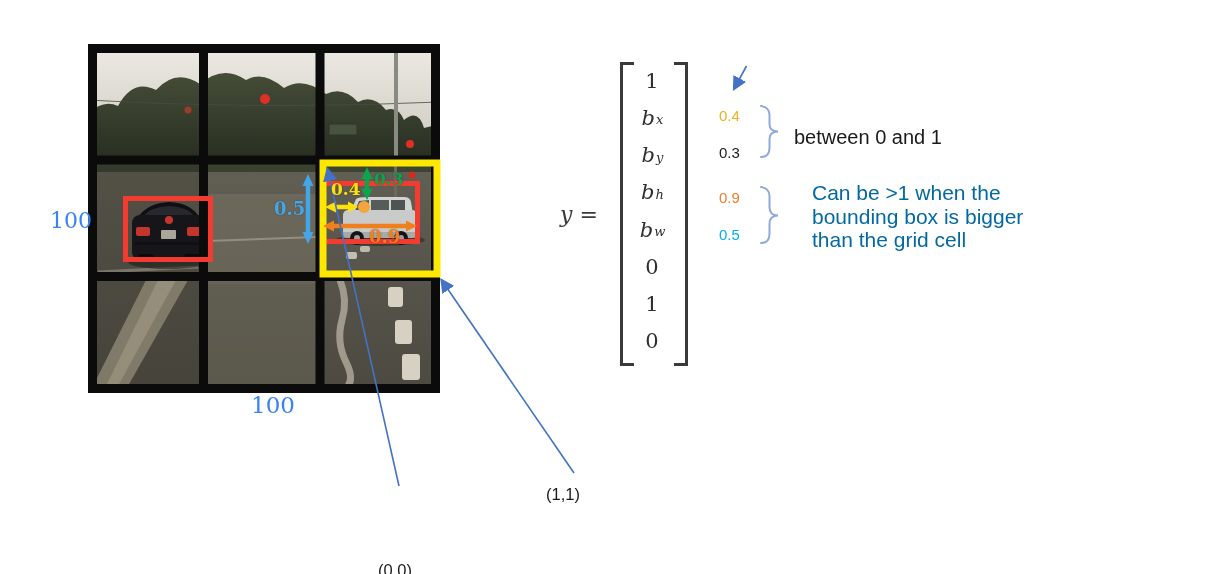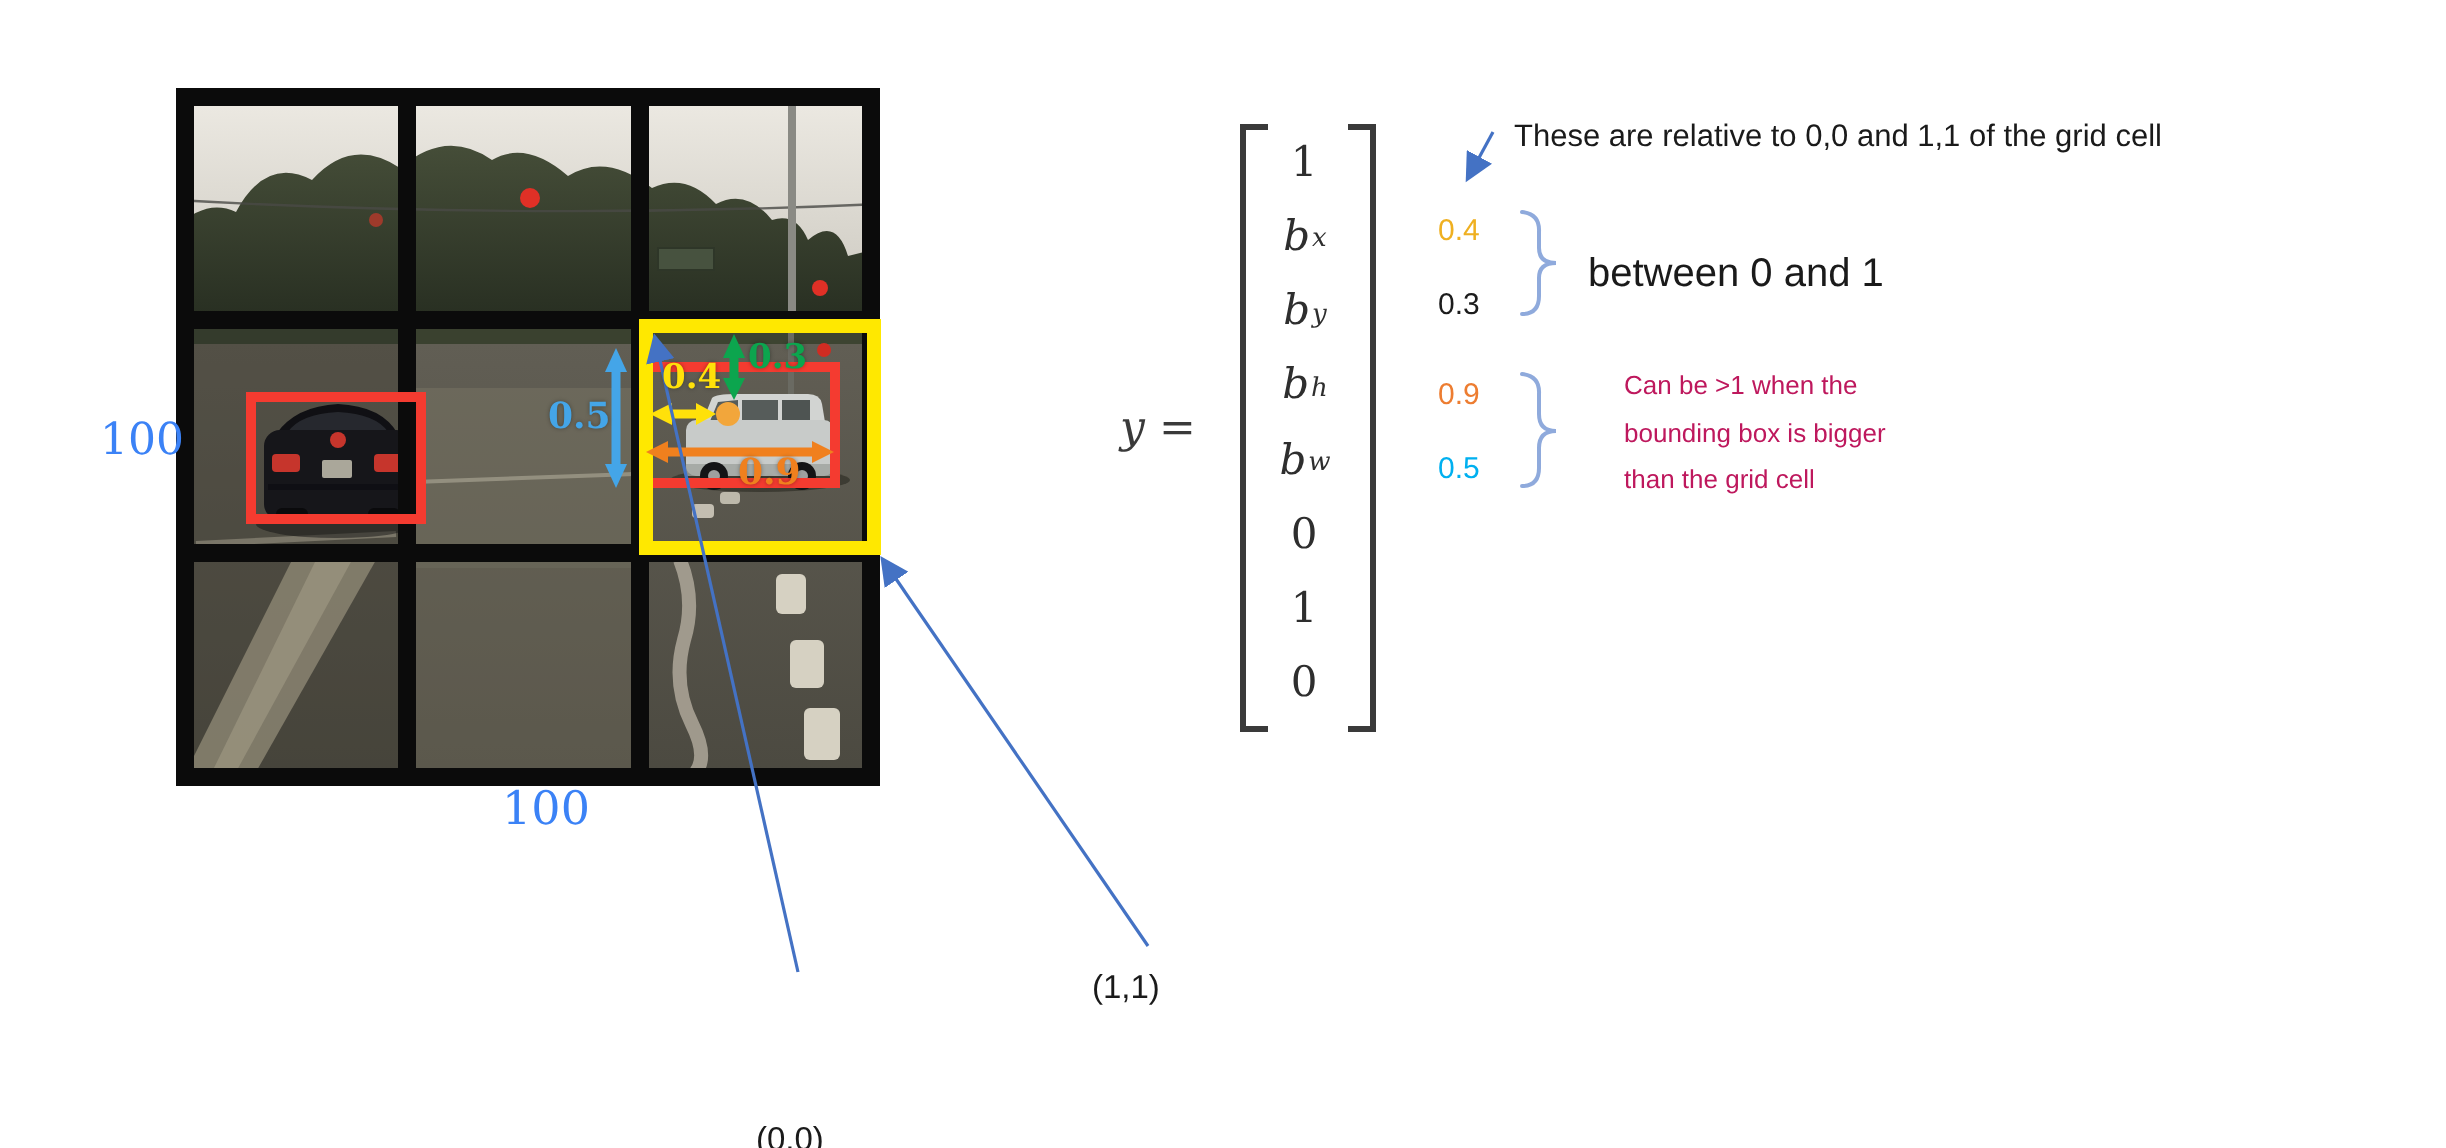--- a/index.html
+++ b/index.html
@@ -46,21 +46,21 @@
   .vrow sub { font-size:13px; font-style:italic; margin-left:1px; transform:translateY(2px); }
 
   
   .note-heading { left:757px; top:60px; font-size:15.5px; color:#1a1a1a; }
   .nval { font-size:15px; }
   .nval-bx { left:719px; top:107px; color:#EFB021; }
   .nval-by { left:719px; top:144px; color:#1c1c1c; }
   .nval-bh { left:719px; top:189px; color:#ED7D31; }
   .nval-bw { left:719px; top:226px; color:#00B0F0; }
   .note-range { left:794px; top:126px; font-size:20px; color:#1a1a1a; }
-  .note-size  { left:812px; top:181px; font-size:13px; color:#be185d; line-height:23.5px; white-space:pre-line; }
+  .note-size  { left:812px; top:181px; font-size:21px; color:#0369a1; line-height:23.5px; white-space:pre-line; }
 </style>
 </head>
 <body>
 
 <div class="canvas">
 
   <svg class="abs photo" viewBox="0 0 352 349">
     <defs>
       <linearGradient id="sky" x1="0" y1="0" x2="0" y2="1">
         <stop offset="0" stop-color="#eeebe4"></stop>
@@ -237,21 +237,20 @@
     <div class="vrow">
         <span class="base">1</span>
         <sub></sub>
       </div>
     <div class="vrow">
         <span class="base">0</span>
         <sub></sub>
       </div>
   </div>
 
-  <div class="abs note-heading">These are relative to 0,0 and 1,1 of the grid cell</div>
   <div class="abs nval nval-bx">0.4</div>
   <div class="abs nval nval-by">0.3</div>
   <div class="abs nval nval-bh">0.9</div>
   <div class="abs nval nval-bw">0.5</div>
   <div class="abs note-range">between 0 and 1</div>
   <div class="abs note-size">Can be &gt;1 when the
 bounding box is bigger
 than the grid cell</div>
 
 </div>

